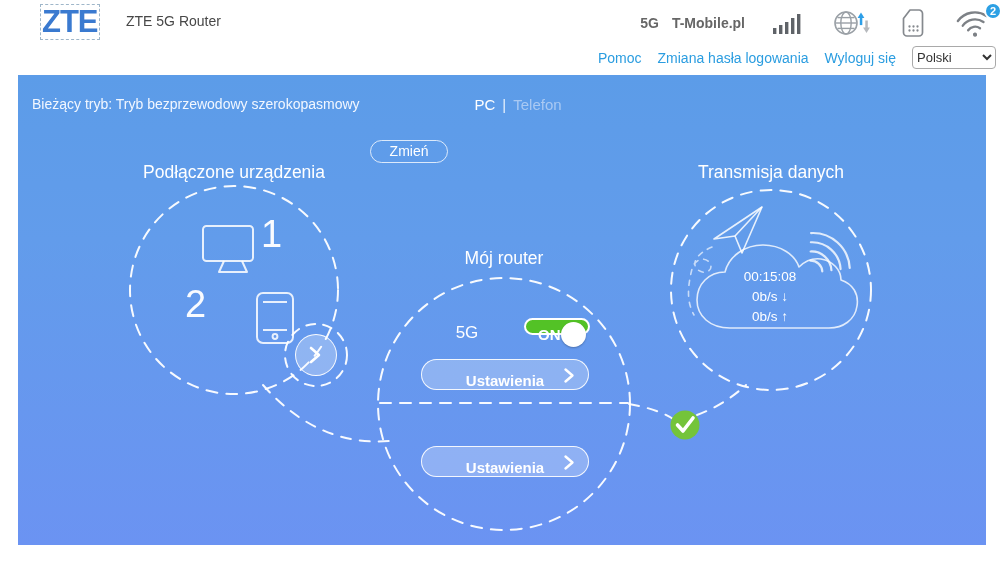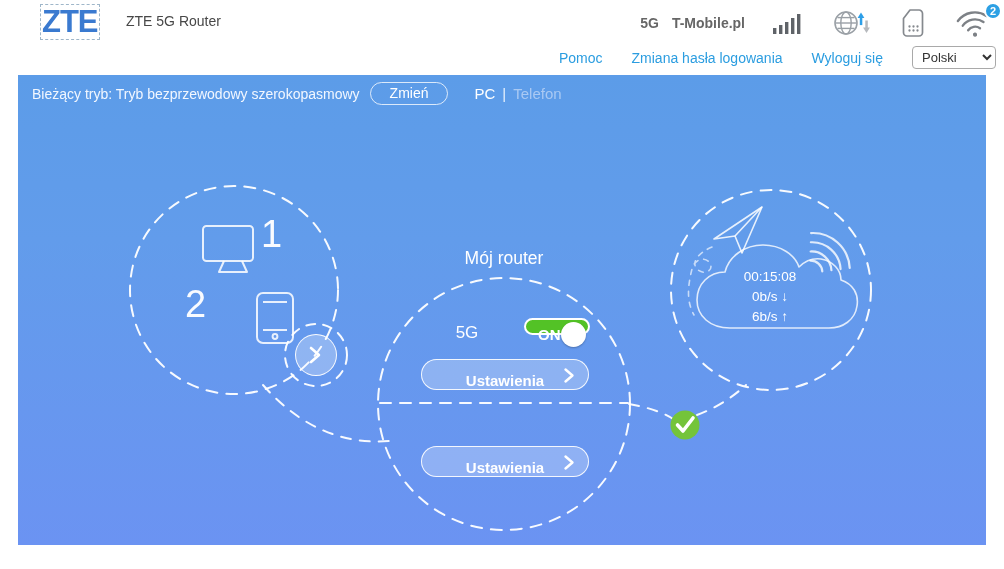--- a/index.html
+++ b/index.html
@@ -16,35 +16,35 @@
   .status-row { position:absolute; right:22px; top:8px; height:30px; display:flex; align-items:center; }
   .status-text { font-size:14px; font-weight:bold; color:#666; }
   .net-type { margin-right:13px; }
   .operator { margin-right:22px; }
   .icon-gap { margin-left:30px; position:relative; display:flex; align-items:center; }
   .wifi-wrap { position:relative; }
   .badge { position:absolute; right:-8px; top:-6px; min-width:18px; height:18px; border-radius:9px;
            background:#2da0e4; border:2px solid #fff; color:#fff; font-size:11px; font-weight:bold;
            display:flex; align-items:center; justify-content:center; padding:0 3px; }
 
-  .links-row { position:absolute; right:20px; top:46px; display:flex; align-items:center; gap:29px; }
+  .links-row { position:absolute; right:20px; top:46px; display:flex; align-items:center; gap:16px; }
   .hlink { font-size:14px; color:#2b9de0; text-decoration:none; cursor:pointer; white-space:nowrap; }
   .lang-select { width:84px; height:23px; font-size:13px; color:#333; border:1px solid #a9a9a9;
-                 border-radius:4px; background:#fff; font-family:"Liberation Sans",sans-serif; padding-left:5px; }
+                 border-radius:4px; background:#fff; font-family:"Liberation Sans",sans-serif; }
 
   
   .panel { position:absolute; left:18px; top:75px; width:968px; height:470px;
            background:linear-gradient(180deg,#5c9ce8 0%,#629ceb 35%,#6b93f2 100%); overflow:hidden; }
   .panel-svg { position:absolute; left:0; top:0; width:968px; height:470px; }
 
-  .mode-bar { position:absolute; left:14px; top:7px; display:flex; align-items:center; color:#fff; }
+  .mode-bar { position:absolute; left:14px; top:21px; display:flex; align-items:flex-start; color:#fff; }
   .mode-text { font-size:14px; color:#f2f7ff; }
   .change-btn { margin-left:10px; height:23px; padding:0 19px; border-radius:12px;
                 border:1px solid rgba(255,255,255,.78); background:transparent; color:#fff;
-                font-size:14px; font-family:"Liberation Sans",sans-serif; cursor:pointer; line-height:21px; }
+                font-size:14px; font-family:"Liberation Sans",sans-serif; cursor:pointer; line-height:21px;margin-top:44px; }
   .view-switch { margin-left:26px; display:flex; align-items:center; font-size:15px; }
   .view-pc { color:#fff; font-weight:normal; cursor:pointer; }
   .view-sep { color:rgba(255,255,255,.85); margin:0 7px; }
   .view-phone { color:#a9c9f3; cursor:pointer; }
 
   .circle-title { position:absolute; color:#fff; font-size:17.5px; text-align:center; white-space:nowrap; }
   .big-num { position:absolute; color:rgba(255,255,255,.96); font-size:38px; font-weight:400; }
 
   .label-mid { position:absolute; color:#fff; font-size:17px; text-align:center; }
 
@@ -194,20 +194,21 @@
     <div class="mode-bar">
       <span class="mode-text">Bieżący tryb: Tryb bezprzewodowy szerokopasmowy</span>
       <button class="change-btn">Zmień</button>
       <span class="view-switch">
         <span class="view-pc">PC</span>
         <span class="view-sep">|</span>
         <span class="view-phone">Telefon</span>
       </span>
     </div>
 
+    <div class="circle-title" style="left:110px; top:87px; width:212px;">Podłączone urządzenia</div>
     <div class="big-num" style="left:243px; top:138px;">1</div>
     <div class="big-num" style="left:167px; top:208px;">2</div>
     <div class="arrow-btn">
       <svg width="14" height="20" viewBox="0 0 14 20">
         <polyline points="3,3 11,10 3,17" fill="none" stroke="#fff" stroke-width="2.6" stroke-linecap="round" stroke-linejoin="round"></polyline>
       </svg>
     </div>
 
     <div class="circle-title" style="left:386px; top:173px; width:200px;">Mój router</div>
     <div class="label-mid" style="left:419px; top:248px; width:60px;">5G</div>
@@ -225,22 +226,23 @@
     </button>
 
 
     <button class="pill-btn" style="left:403px; top:371px;">
       <span>Ustawienia</span>
       <svg class="chev" width="12" height="17" viewBox="0 0 12 17">
         <polyline points="2.5,2.5 9.5,8.5 2.5,14.5" fill="none" stroke="#fff" stroke-width="2.4" stroke-linecap="round" stroke-linejoin="round"></polyline>
       </svg>
     </button>
 
+    <div class="circle-title" style="left:647px; top:87px; width:212px;">Transmisja danych</div>
     <div class="cloud-text">
       <div>00:15:08</div>
       <div>0b/s ↓</div>
-      <div>6b/s ↑</div>
+      <div>0b/s ↑</div>
     </div>
 
   </div>
 
   <div class="footer-strip"></div>
 </div>
 
 </body></html>

